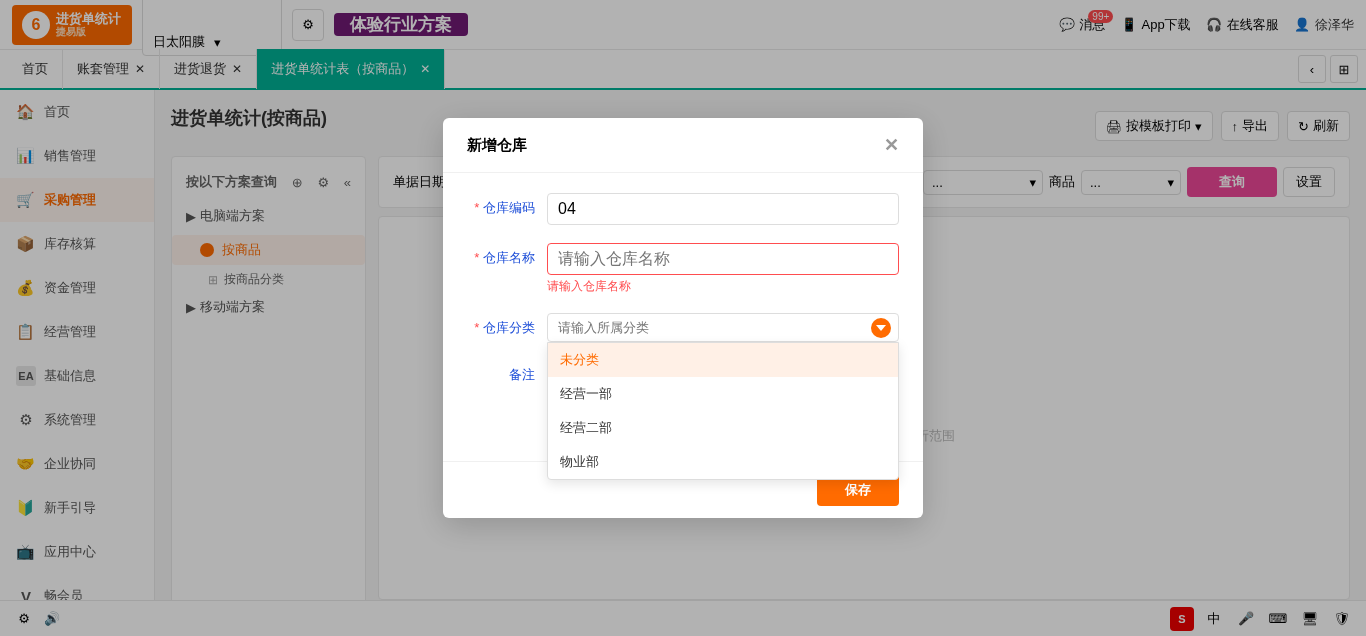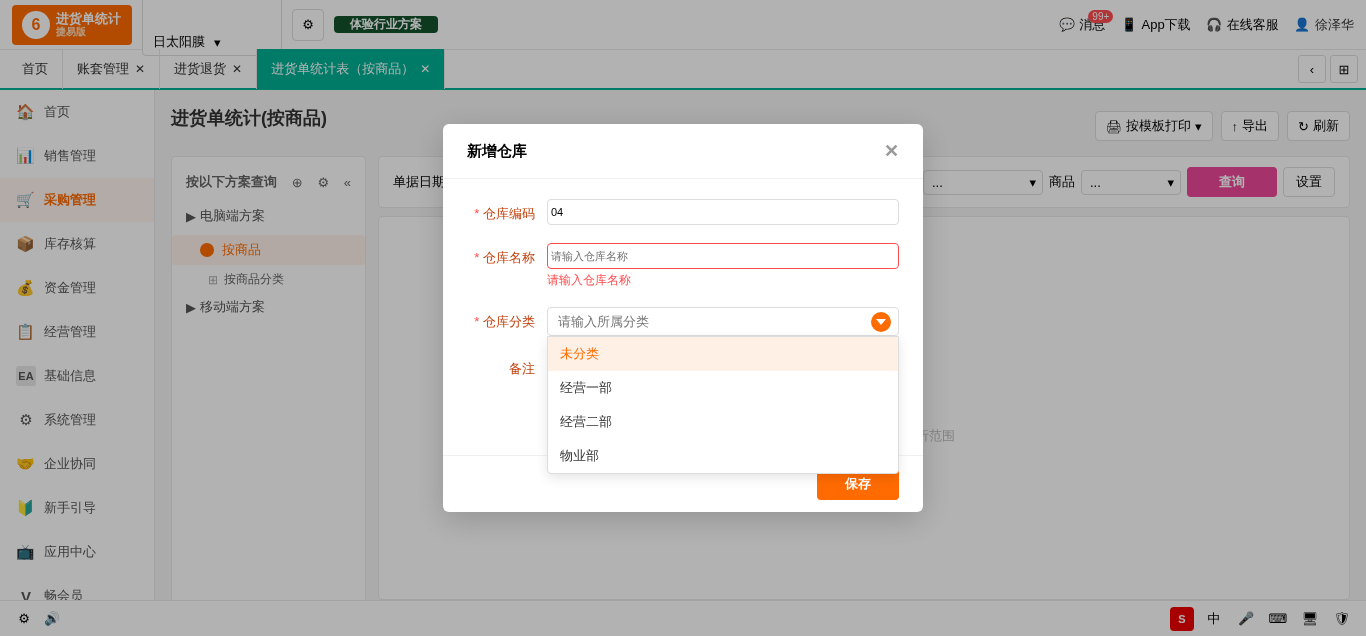--- a/index.html
+++ b/index.html
@@ -24,22 +24,22 @@
       display: flex; align-items: center; gap: 4px;
       border: 1px solid #ddd; border-radius: 4px; padding: 4px 10px;
       background: #fff; min-width: 140px; cursor: pointer;
     }
     .store-selector span { flex: 1; margin-top: 35px; }
     .settings-btn {
       width: 32px; height: 32px; border: 1px solid #ddd; border-radius: 4px;
       display: flex; align-items: center; justify-content: center; cursor: pointer; background: #fff;
     }
     .trial-btn {
-      background: #14532d; color: #fff; border: none; border-radius: 4px;
-      padding: 0 16px; cursor: pointer; font-size: 12px; font-weight: bold;
+      background: #701a75; color: #fff; border: none; border-radius: 4px;
+      padding: 0 16px; cursor: pointer; font-size: 17px; font-weight: bold;
     }
     .header-right {
       margin-left: auto; display: flex; align-items: center; gap: 16px;
     }
     .notif-item { display: flex; align-items: center; gap: 4px; cursor: pointer; position: relative; }
     .badge {
       background: #ff4d4f; color: #fff; font-size: 10px;
       border-radius: 10px; padding: 1px 4px; position: absolute; top: -6px; right: -8px;
     }
     .user-name { color: #333; }
@@ -108,27 +108,27 @@
     }
     .dialog-header {
       display: flex; align-items: center; justify-content: space-between;
       padding: 16px 24px; border-bottom: 1px solid #f0f0f0; font-size: 15px; font-weight: bold;
     }
     .dialog-close { cursor: pointer; color: #999; font-size: 18px; }
     .dialog-body { padding: 20px 24px; }
     .form-row { margin-bottom: 18px; display: flex; align-items: flex-start; }
     .form-label {
       width: 80px; text-align: right; padding-right: 12px;
-      font-size: 13px; color: #c2410c; padding-top: 6px; flex-shrink: 0;
+      font-size: 13px; color: #1d4ed8; padding-top: 6px; flex-shrink: 0;
     }
     .form-label.required::before { content: '* '; color: #ff4d4f; }
     .form-control-wrap { flex: 1; position: relative; }
     .form-input {
       width: 100%; border: 1px solid #ddd; border-radius: 4px;
-      padding: 6px 3px; font-size: 11px; outline: none;
+      padding: 6px 10px; font-size: 16px; outline: none;
     }
     .form-input.error { border-color: #ff4d4f; }
     .error-msg { color: #ff4d4f; font-size: 12px; margin-top: 3px; }
     .select-wrap { position: relative; }
     .select-input {
       width: 100%; border: 1px solid #ddd; border-radius: 4px;
       padding: 6px 32px 6px 10px; font-size: 13px; cursor: pointer;
       background: #fff; outline: none;
     }
     .select-arrow {

